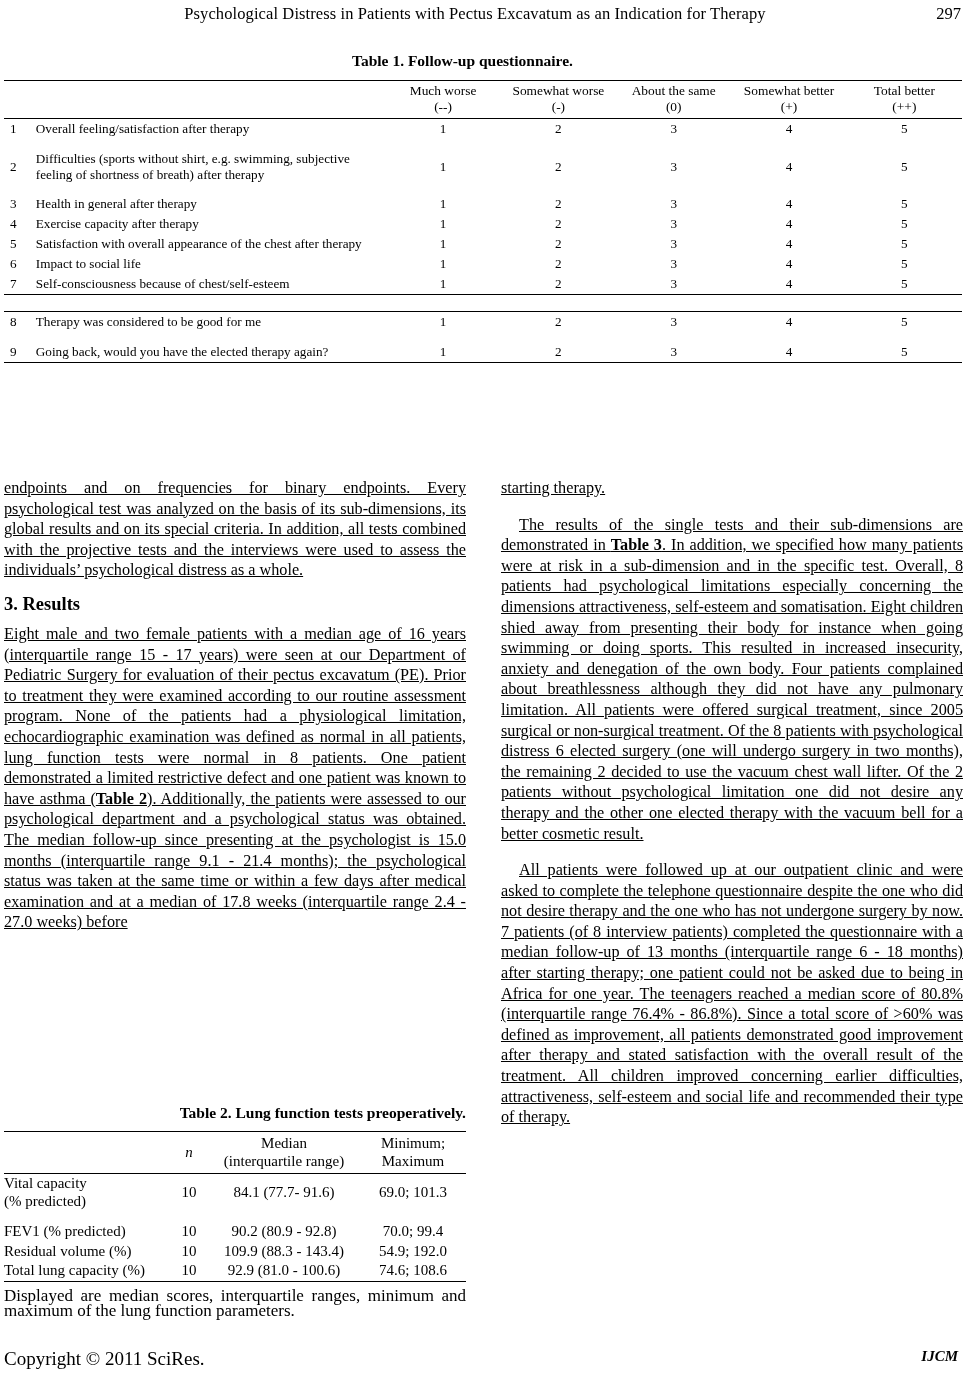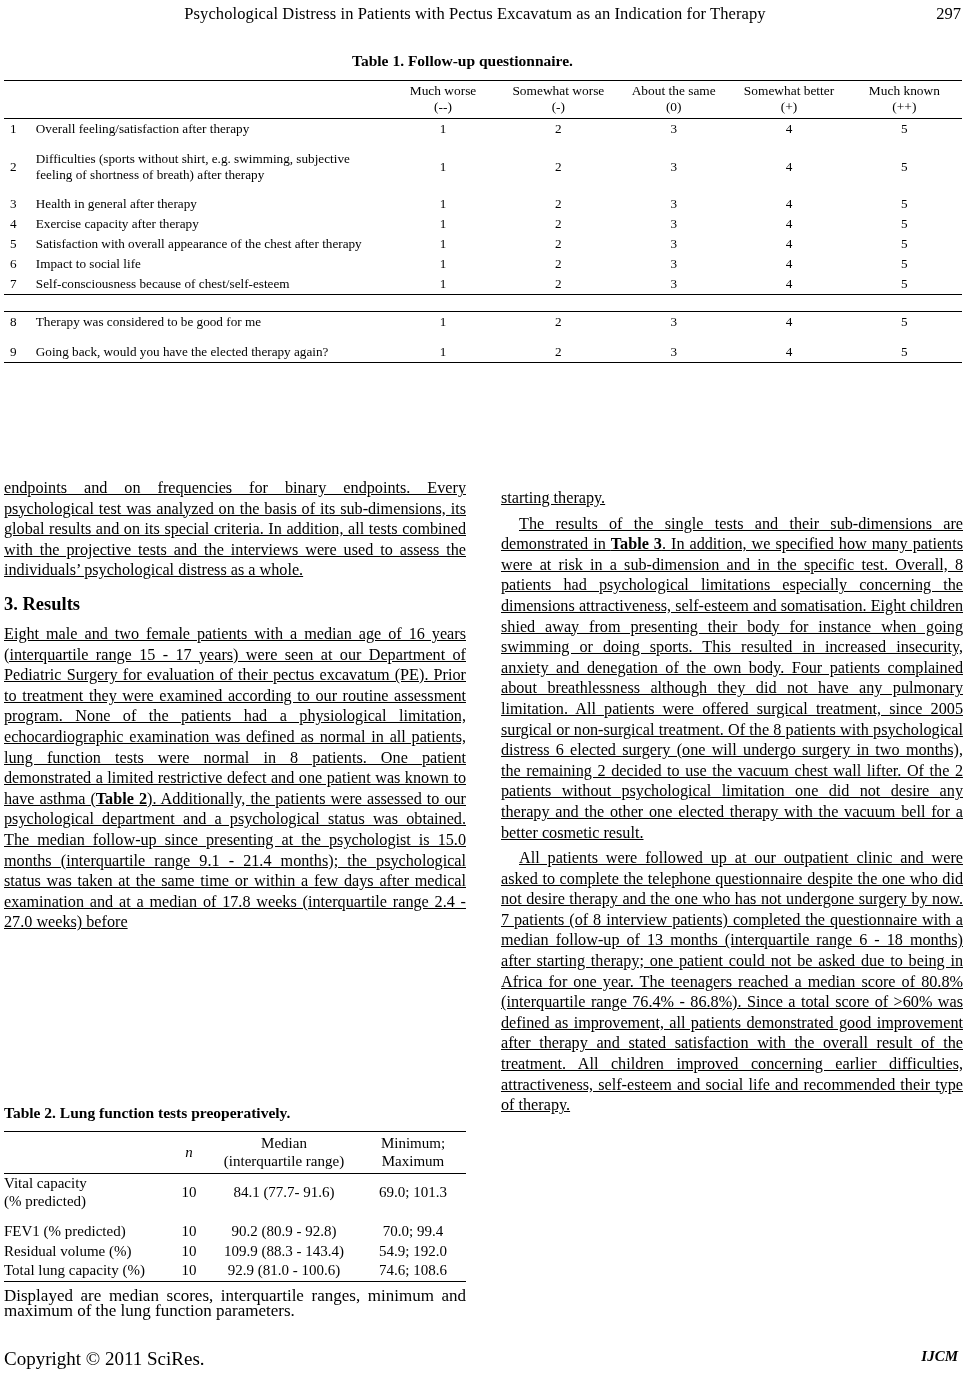--- a/index.html
+++ b/index.html
@@ -106,49 +106,49 @@
 
   
   .col {
     position: absolute;
     width: 462px;
     font-size: 16.2px;
     line-height: 20.6px;
     text-align: justify;
   }
   .col-left  { left: 4px;   top: 478px; }
-  .col-right { left: 501px; top: 488px; }
+  .col-right { left: 501px; top: 478px; }
 
   .col p {
     margin: 0;
     text-indent: 0;
     text-align: justify;
     text-justify: inter-word;
     text-decoration: underline;
   }
   .col p.indent { text-indent: 18px; }
-  .col p + p { margin-top: 5px; }
+  .col p + p { margin-top: 16px; }
 
   h2.section {
     font-size: 18.5px;
     font-weight: bold;
     margin: 12px 0 9px 0;
     line-height: 22px;
   }
 
   
   .t2-wrap {
     position: absolute;
     left: 4px;
     top: 1104px;
     width: 462px;
   }
   .t2-caption {
     width: 462px;
-    text-align: left;
+    text-align: right;
     font-weight: bold;
     font-size: 15.5px;
     margin-bottom: 9px;
   }
   .table2 {
     width: 462px;
     border-collapse: collapse;
     font-size: 15px;
   }
   .table2 td { padding: 0; vertical-align: middle; font-weight: normal; }
@@ -228,21 +228,21 @@
         </td>
         <td class="t1-val">
           <div>About the same</div>
           <div>(0)</div>
         </td>
         <td class="t1-val">
           <div>Somewhat better</div>
           <div>(+)</div>
         </td>
         <td class="t1-val">
-          <div>Much known</div>
+          <div>Total better</div>
           <div>(++)</div>
         </td>
       </tr>
 
       <tr class="t1-body rule-top">
         <td class="t1-num">1</td>
         <td class="t1-label">Overall feeling/satisfaction after therapy</td>
         <td class="t1-val">1</td>
         <td class="t1-val">2</td>
         <td class="t1-val">3</td>

